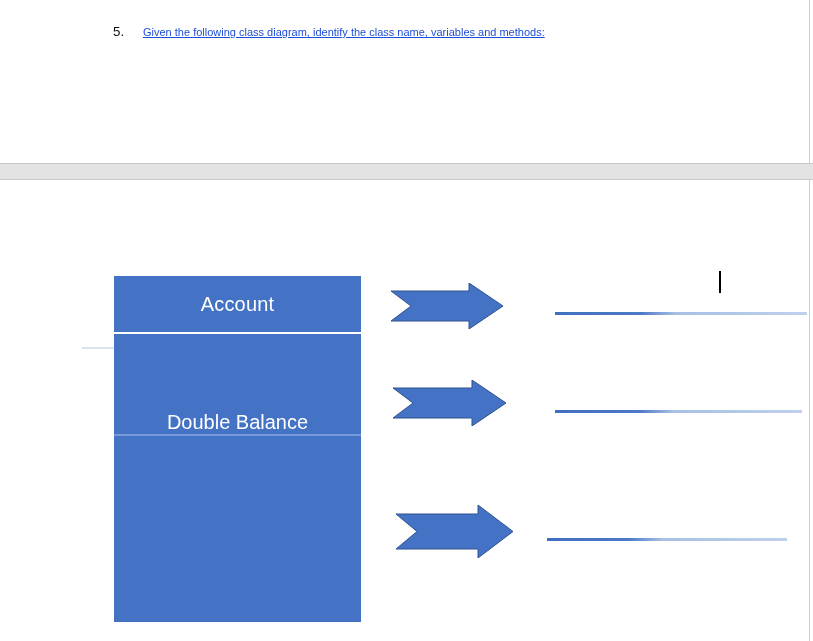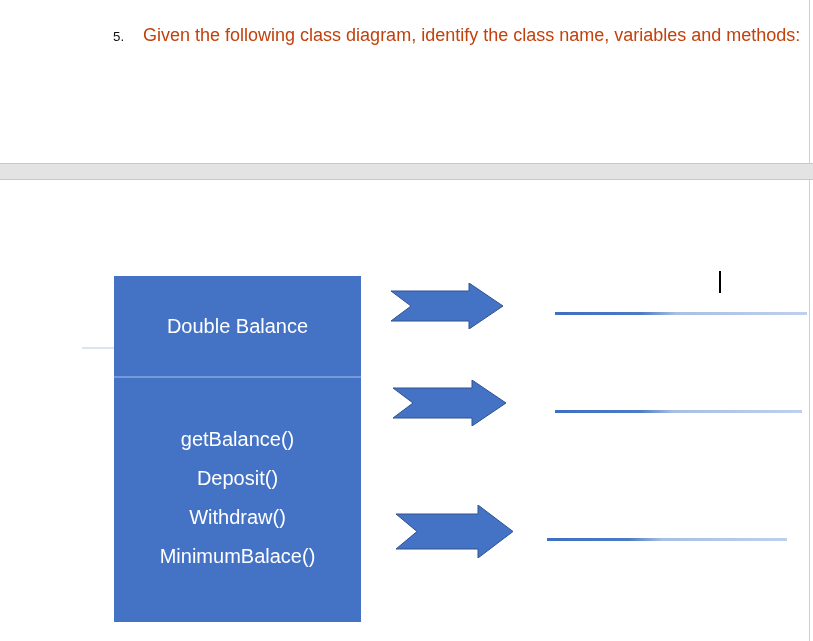--- a/index.html
+++ b/index.html
@@ -65,24 +65,25 @@
     align-items: baseline;
   }
   #question-number {
     width: 30px;
     flex: 0 0 30px;
     font-size: 13.3px;
     color: #111111;
     line-height: 1.25;
   }
   #question-text {
-    font-size: 18px;
-    color: #c2410c;
+    font-size: 11px;
+    color: #1d4ed8;
     line-height: 1.25;
     white-space: nowrap;
+    text-decoration: underline;
   }
 
   
   #class-box {
     position: absolute;
     left: 114px;
     top: 276px;
     width: 247px;
     height: 346px;
     background: #4472C4;
@@ -103,21 +104,21 @@
   #class-name-text {
     font-size: 20px;
     letter-spacing: 0.2px;
   }
   #attributes-compartment {
     height: 102px;
     flex: 0 0 102px;
     display: flex;
     flex-direction: column;
     align-items: center;
-    justify-content: center;
+    justify-content: flex-end;
     gap: 18px;
     border-bottom: 2px solid #7699DA;
     box-sizing: border-box;
   }
   .attribute-row {
     font-size: 20px;
   }
   #methods-compartment {
     flex: 1 1 auto;
     display: flex;
@@ -186,31 +187,28 @@
   </div>
 
   <div id="page-gap"></div>
 
   <div class="page" id="page-two"></div>
 
   <div id="left-connector-line"></div>
 
   <div id="class-box">
 
+    <div id="class-name-compartment">
+      <span id="class-name-text">Account</span>
+    </div>
 
     <div id="attributes-compartment">
       <span class="attribute-row">Double Balance</span>
     </div>
 
-    <div id="methods-compartment">
-      <span class="method-row">getBalance()</span>
-      <span class="method-row">Deposit()</span>
-      <span class="method-row">Withdraw()</span>
-      <span class="method-row">MinimumBalace()</span>
-    </div>
 
   </div>
 
   <div class="arrow" id="arrow-one">
     <svg viewBox="0 0 112 46" preserveAspectRatio="none">
       <polygon points="0,8 20,23 0,38 78,38 78,46 112,23 78,0 78,8" fill="#4472C4" stroke="#2F528F" stroke-width="1"></polygon>
     </svg>
   </div>
 
   <div class="arrow" id="arrow-two">

